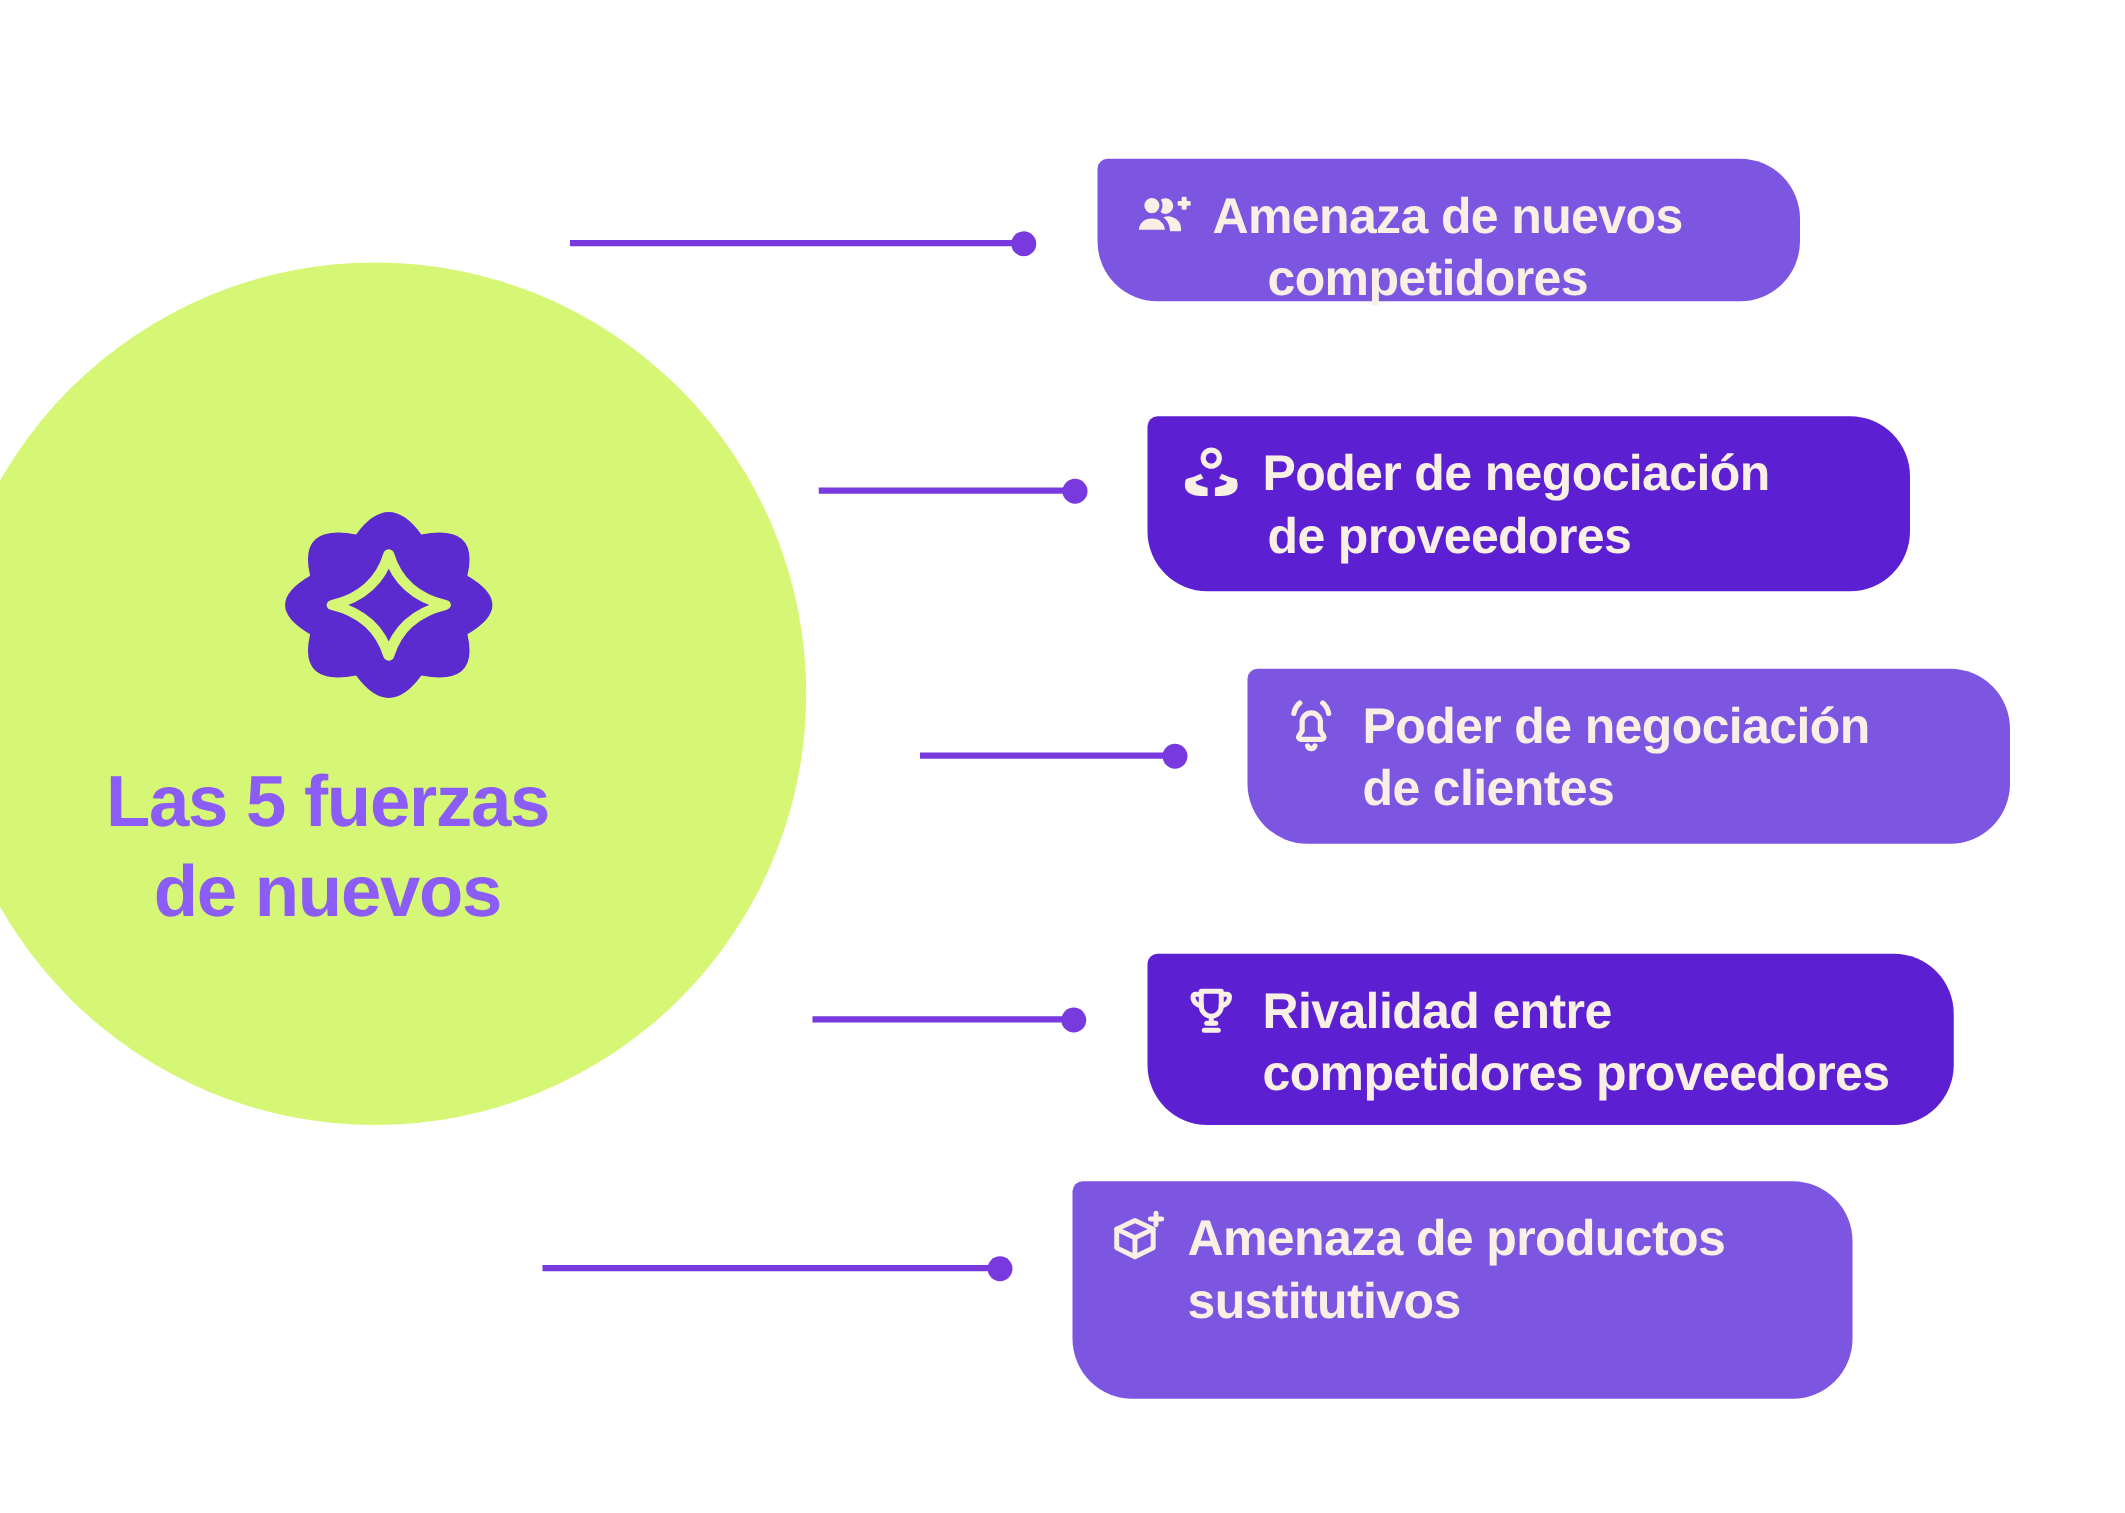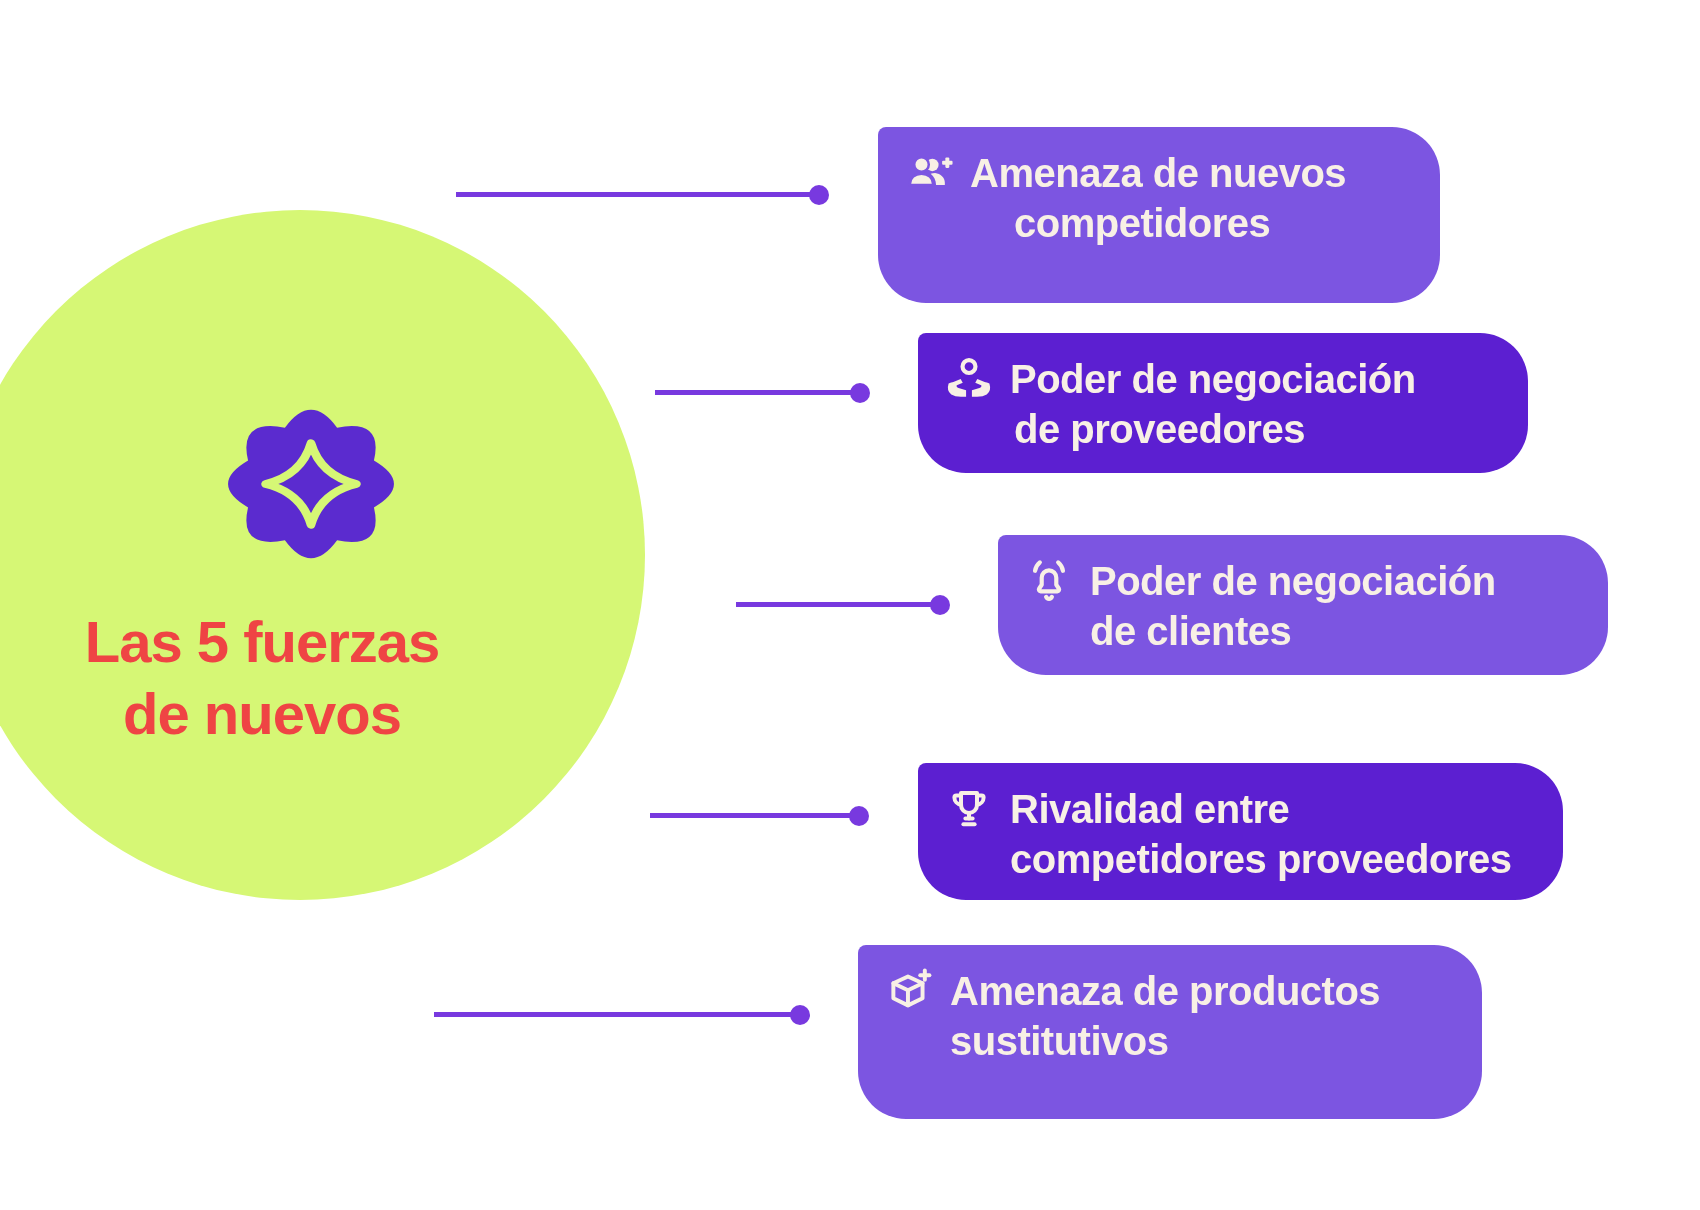--- a/index.html
+++ b/index.html
@@ -23,21 +23,21 @@
     position:absolute;
     left:215px;top:398px;
     width:192px;height:172px;
   }
   
   #title{
     position:absolute;
     left:12px;top:606px;
     width:500px;
     text-align:center;
-    color:#ef4444;
+    color:#8b5cf6;
     font-size:58px;
     font-weight:bold;
     line-height:72px;
     letter-spacing:-1px;
   }
   #title span{display:block;}
   
   .connector{position:absolute;height:5px;background:#7839DF;}
   .dot{position:absolute;width:20px;height:20px;border-radius:50%;background:#7839DF;}
   #conn1{left:456px;top:192px;width:363px;} #dot1{left:809px;top:185px;}
@@ -64,21 +64,21 @@
     margin-right:16px;
   }
   .force-box .label{
     font-size:40px;
     font-weight:bold;
     line-height:50px;
     letter-spacing:-0.5px;
     white-space:nowrap;
   }
   .force-box .label span{display:block;}
-  #box1{left:878px;top:127px;width:562px;height:176px;}
+  #box1{left:878px;top:127px;width:562px;height:114px;}
   #box2{left:918px;top:333px;width:610px;height:140px;}
   #box3{left:998px;top:535px;width:610px;height:140px;}
   #box4{left:918px;top:763px;width:645px;height:137px;}
   #box5{left:858px;top:945px;width:624px;height:174px;}
   #box1 .line2{margin-left:44px;}
   #box2 .line2{margin-left:4px;}
   svg{display:block;}
 </style>
 </head>
 <body>

